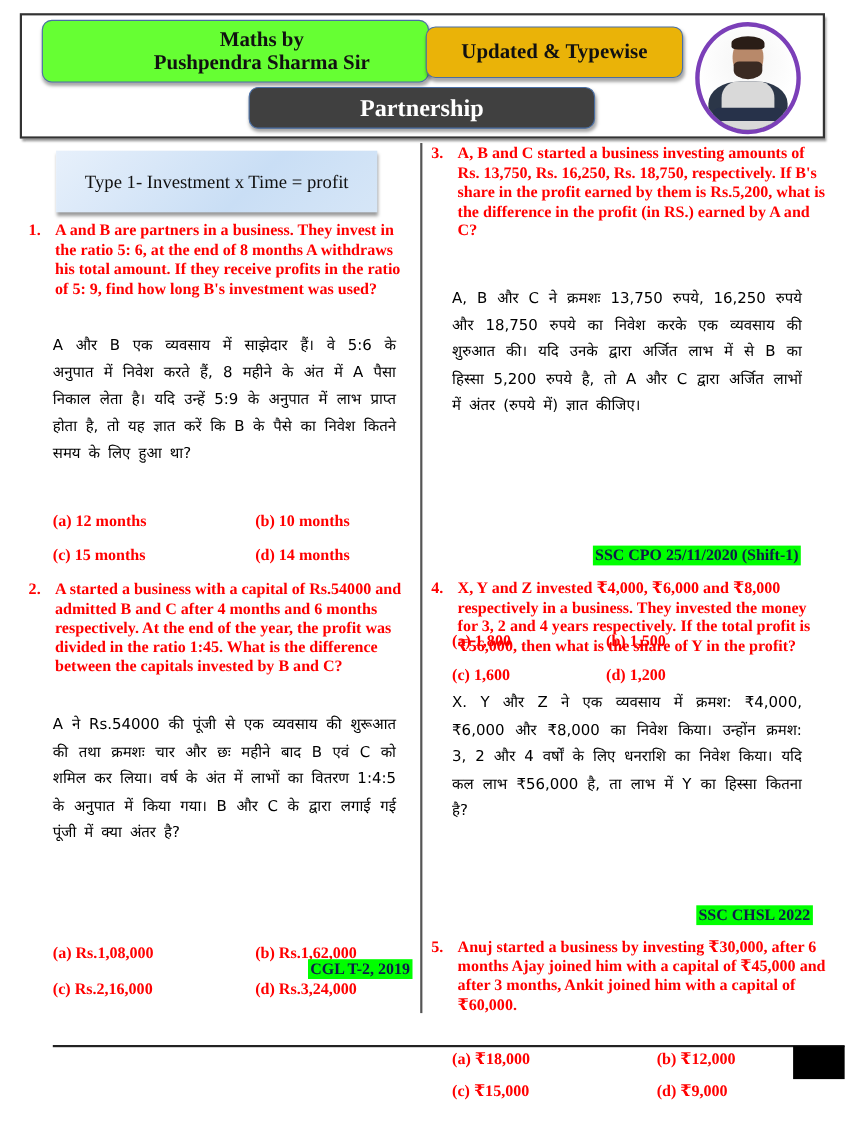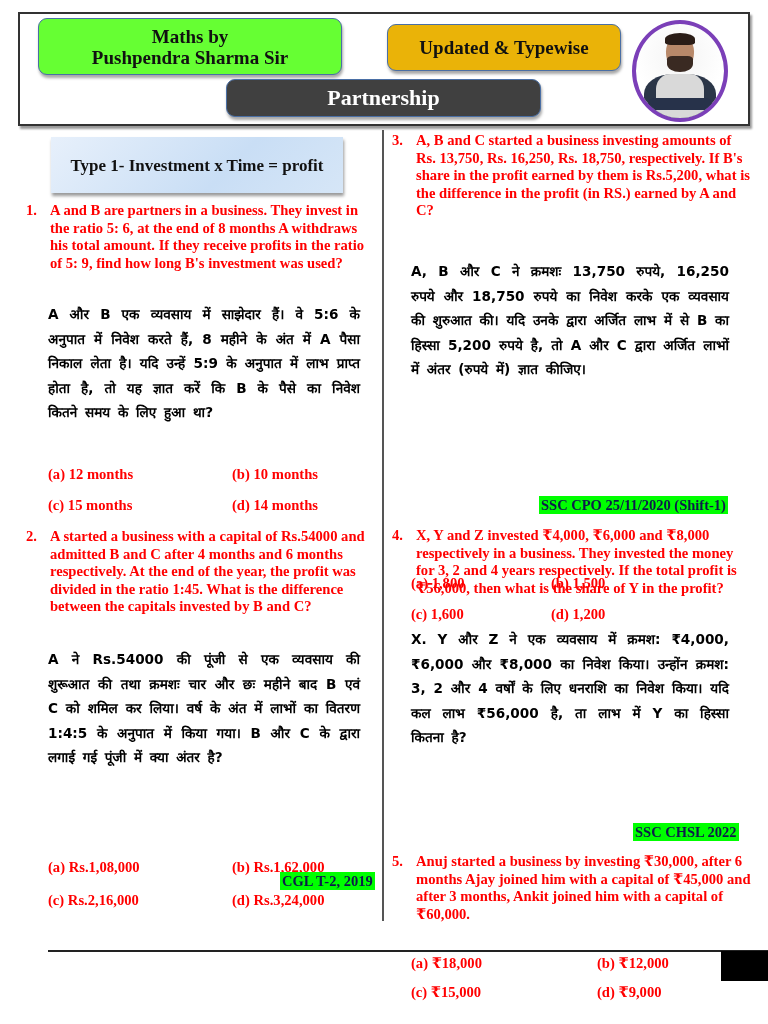--- a/index.html
+++ b/index.html
@@ -6,21 +6,21 @@
   body { width:768px; height:1024px; position:relative; overflow:hidden;
          font-family:"Liberation Serif", "DejaVu Serif", serif; color:#000; }
 
   .header-frame { position:absolute; left:18px; top:12px; width:728px; height:110px;
     border:2px solid #333; box-shadow:2px 3px 2px #9a9a9a; background:#fff; }
 
   .pill { position:absolute; border-radius:9px; border:1.5px solid #4a6fa5;
     box-shadow:1px 3px 3px rgba(0,0,0,0.35); display:flex; align-items:center;
     justify-content:center; text-align:center; font-weight:bold; }
   .pill-green { left:38px; top:18px; width:302px; height:55px; background:#66ff33;
-    font-size:19px; line-height:21px; color:#111; }
+    font-size:19px; line-height:21px; color:#111;padding-left:48px; }
   .pill-yellow { left:387px; top:24px; width:232px; height:45px; background:#eab308;
     font-size:19px; color:#111; }
   .pill-red { left:226px; top:79px; width:313px; height:36px; background:#404040;
     font-size:22px; color:#ffffff; }
 
   .avatar { position:absolute; left:632px; top:20px; width:88px; height:94px;
     border-radius:50%; border:4px solid #7b3fb8; overflow:hidden;
     background:radial-gradient(circle at 50% 35%, #f4f4f4 0%, #ffffff 60%); }
   .avatar .head { position:absolute; left:30px; top:12px; width:28px; height:34px;
     border-radius:45% 45% 50% 50%; background:#b8896a; }
@@ -33,29 +33,29 @@
   .avatar .vest { position:absolute; left:20px; top:50px; width:48px; height:50px;
     border-radius:30% 30% 0 0; background:#d9d9d9; }
   .avatar .arms { position:absolute; left:12px; top:74px; width:64px; height:12px;
     border-radius:6px; background:#27324a; }
 
   .col-divider { position:absolute; left:382px; top:130px; width:2px; height:791px; background:#555; }
 
   .type-box { position:absolute; left:51px; top:137px; width:292px; height:56px;
     background:linear-gradient(135deg, #e7f0fb 0%, #c9def5 60%, #d6e6f7 100%);
     box-shadow:1px 3px 3px rgba(0,0,0,0.4); display:flex; align-items:center;
-    justify-content:center; text-align:center; font-weight:bold; font-size:17px;
+    justify-content:center; text-align:center; font-weight:normal; font-size:17px;
     line-height:21px; color:#111; padding:0 10px; box-sizing:border-box; }
 
   .q { position:absolute; }
   .q-en { color:#ff0000; font-weight:bold; font-size:14.6px; line-height:17.6px;
     display:flex; }
   .q-num { width:24px; flex:none; }
   .q-text { flex:1; }
-  .q-hi { color:#000; font-weight:bold; font-family:"DejaVu Sans", sans-serif;
+  .q-hi { color:#000; font-weight:normal; font-family:"DejaVu Sans", sans-serif;
     font-size:13.6px; line-height:24.5px; word-spacing:3px; }
   .opts { position:relative; color:#ff0000; font-weight:bold; font-size:14.6px; }
   .opt { position:absolute; white-space:nowrap; }
 
   .badge { position:absolute; background:#00ff00; color:#0d1b4a; font-weight:bold;
     font-size:14.5px; line-height:18px; padding:0 2px; white-space:nowrap;margin-left:24px; }
 
   .footer-line { position:absolute; left:48px; top:950px; width:720px; height:2px; background:#222; }
   .footer-box { position:absolute; left:721px; top:951px; width:47px; height:30px; background:#000; }
 </style>

